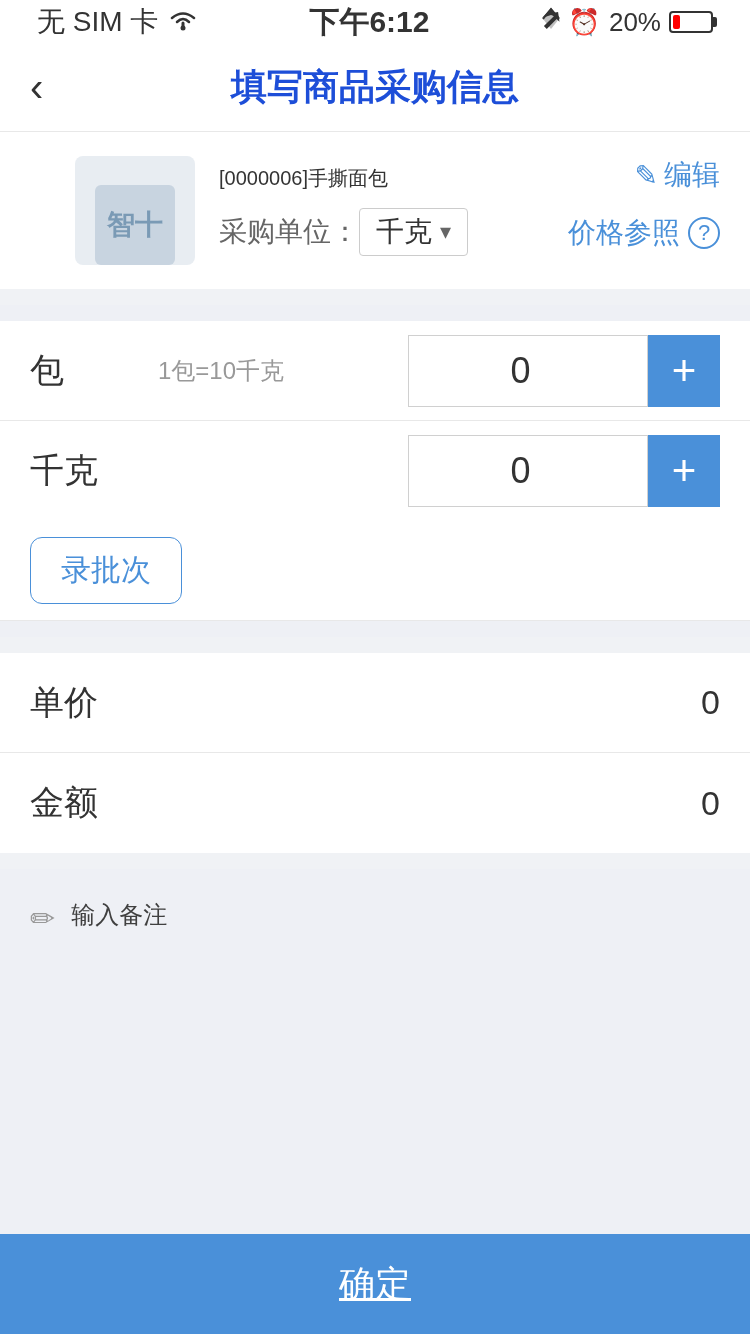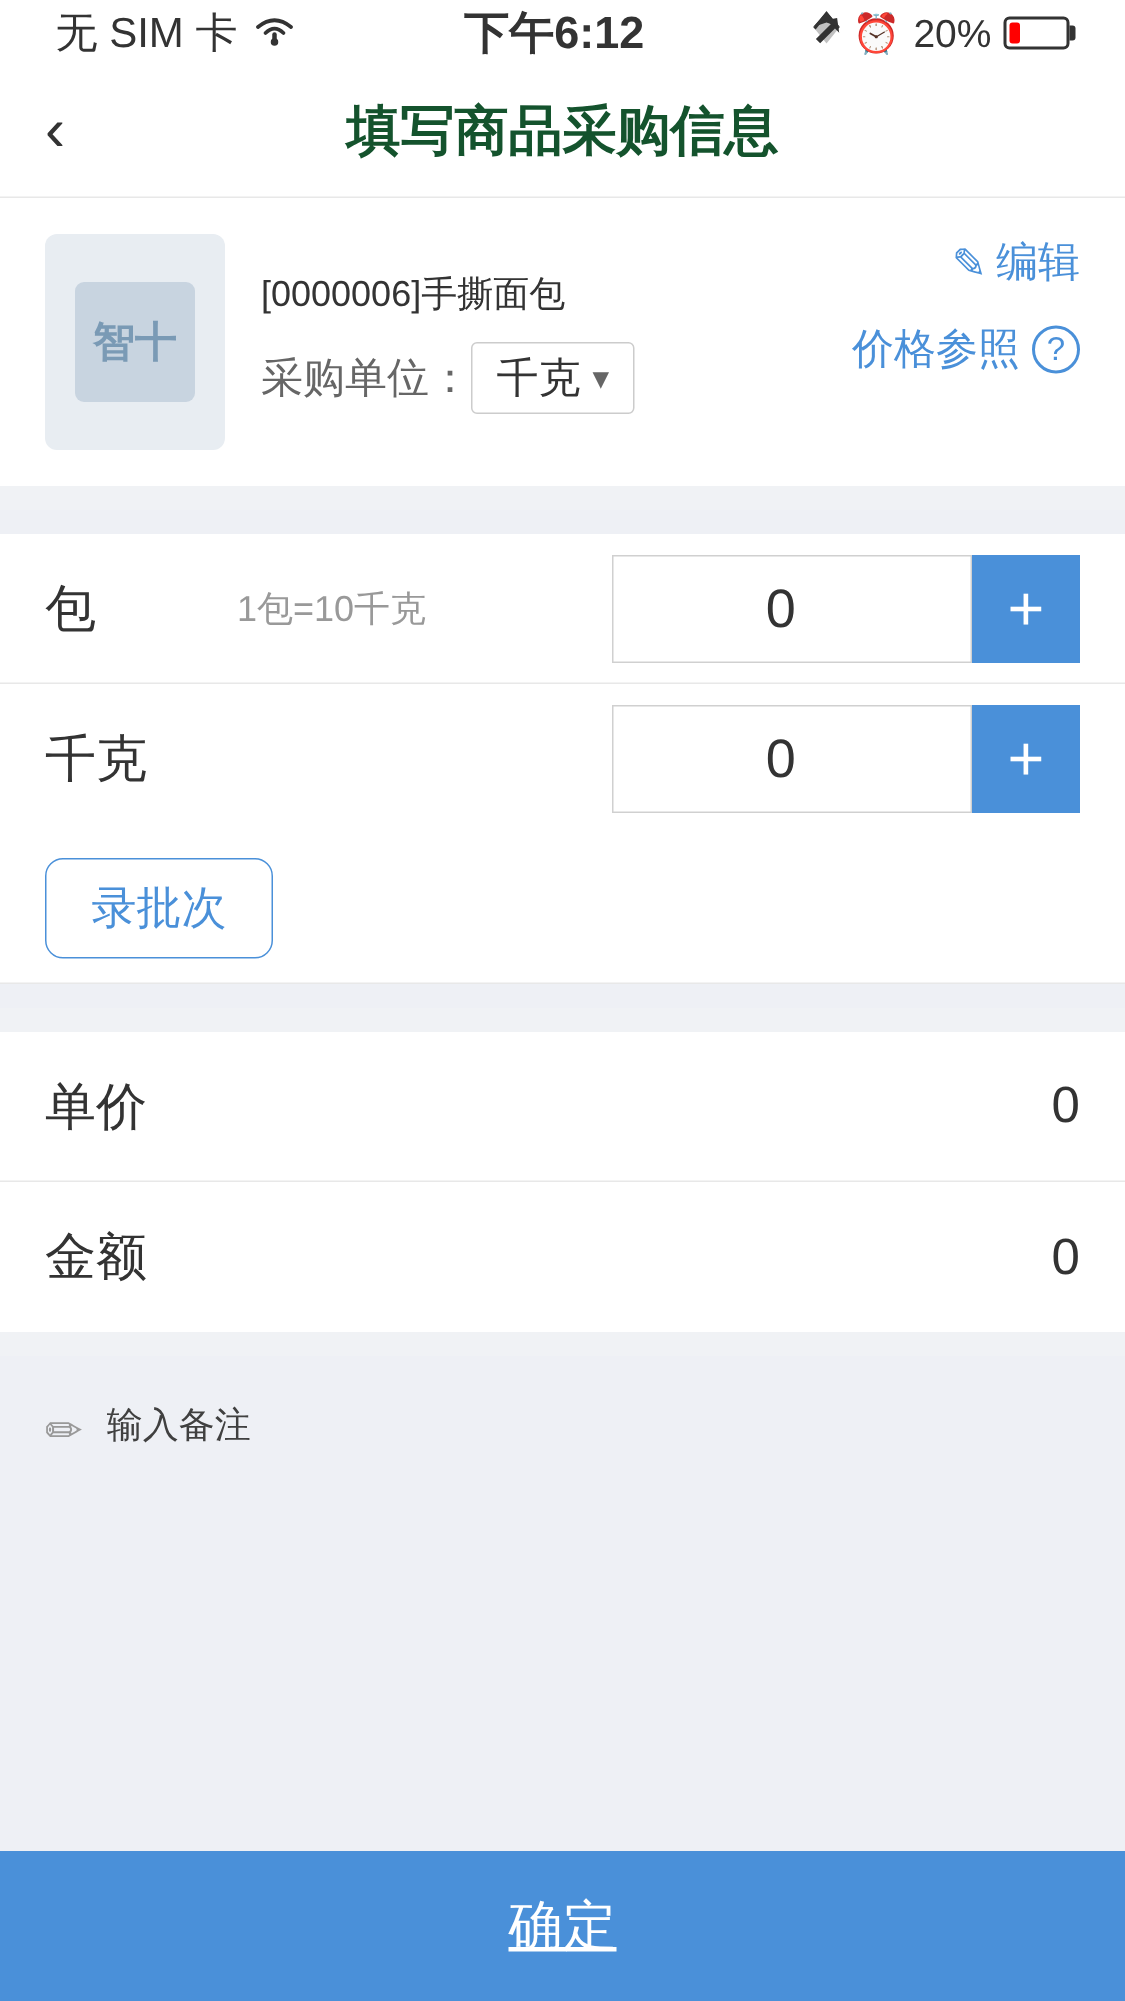--- a/index.html
+++ b/index.html
@@ -63,54 +63,55 @@
       font-size: 40px;
       color: #333;
       cursor: pointer;
       width: 60px;
     }
     .nav-title {
       flex: 1;
       text-align: center;
       font-size: 36px;
       font-weight: 600;
-      color: #14532d;
+      color: #1d4ed8;
     }
     .nav-right { width: 60px; }
 
     
     .product-card {
       background: #fff;
       padding: 24px 30px;
       display: flex;
       align-items: center;
       gap: 24px;
       margin-bottom: 16px;
     }
     .product-thumb {
       width: 120px;
-      height: 144px;
+      height: 109px;
       background: #e8edf2;
       border-radius: 8px;
       display: flex;
-      align-items: center;
+      align-items: flex-end;
       justify-content: center;
       flex-shrink: 0;
       overflow: hidden;
+      margin-left: 45px;
     }
     .product-thumb-inner {
       width: 80px; height: 80px;
       background: #c8d4e0;
       border-radius: 6px;
       display: flex; align-items: center; justify-content: center;
       font-size: 28px; color: #7a9ab5; font-weight: bold;
     }
     .product-info { flex: 1; }
     .product-name {
-      font-size: 24px;
+      font-size: 20px;
       color: #333;
       font-weight: 500;
       margin-bottom: 16px;
     }
     .product-unit-row {
       display: flex;
       align-items: center;
       gap: 0;
     }
     .unit-label { font-size: 28px; color: #666; }

